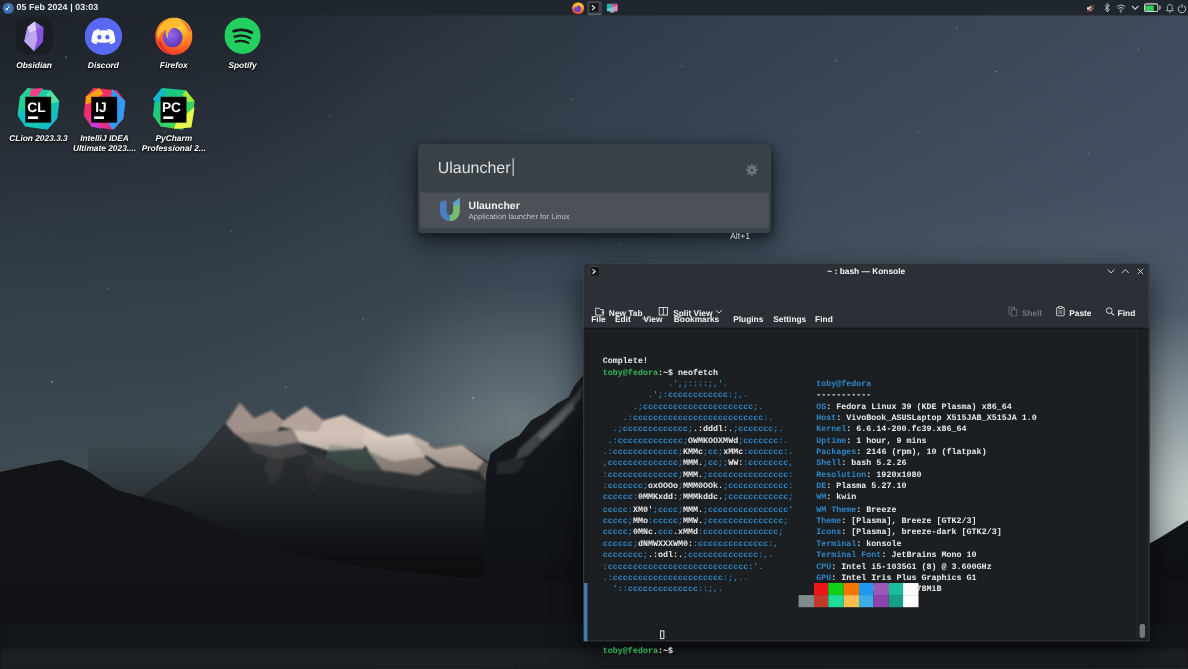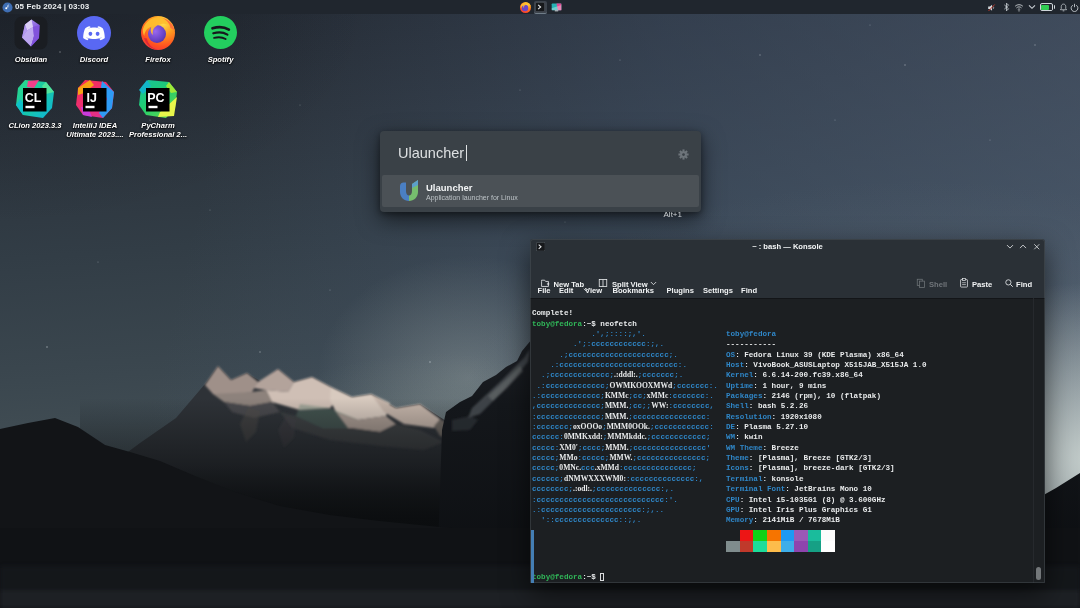--- a/index.html
+++ b/index.html
@@ -36,23 +36,23 @@
 
   
   #kon { position:absolute; left:530px; top:239px; width:515px; height:344px; background:#2a3036; border-radius:3px 3px 0 0; box-shadow:0 10px 28px rgba(0,0,0,0.6); }
   #kon .tbar { position:absolute; left:0; top:0; width:100%; height:14.5px; }
   #kon .title { position:absolute; left:0; right:0; top:0; height:14.5px; line-height:15px; text-align:center; font-size:7.6px; font-weight:bold; color:#f4f6f7; }
   #kon .menu { position:absolute; top:14.5px; left:0; width:100%; height:16px; }
   #kon .menu span { position:absolute; font-size:7.6px; font-weight:bold; color:#f1f3f4; top:4.5px;margin-top:28px; }
   #kon .tool { position:absolute; top:30.5px; left:0; width:100%; height:27px; }
   #kon .tool .lbl { position:absolute; font-size:7.6px; font-weight:bold; color:#f1f3f4; top:10px; }
   #kon .term { position:absolute; left:0; top:58.5px; width:515px; height:285.5px; background:#1c1f22; border-top:1px solid #131518; }
-  pre.mono { font-family:"Liberation Mono", monospace; font-size:7.6px; line-height:10.35px; font-weight:bold; margin:0; position:absolute; white-space:pre; }
+  pre.mono { font-family:"Liberation Mono", monospace; font-size:7.6px; line-height:10.35px; font-weight:bold; margin:16px; position:absolute; white-space:pre; }
   .c1 { color:#2f86c7; }
-  .c2 { color:#e9ebec;font-family:Liberation Serif, serif; }
+  .c2 { color:#e9ebec; }
   .cg { color:#30b558; }
   .palrow { position:absolute; height:11px; display:flex; }
   .palrow div { width:13.65px; height:11px; }
 </style>
 </head>
 <body>
 <div id="stage">
 
   <div id="sky"></div>
 

